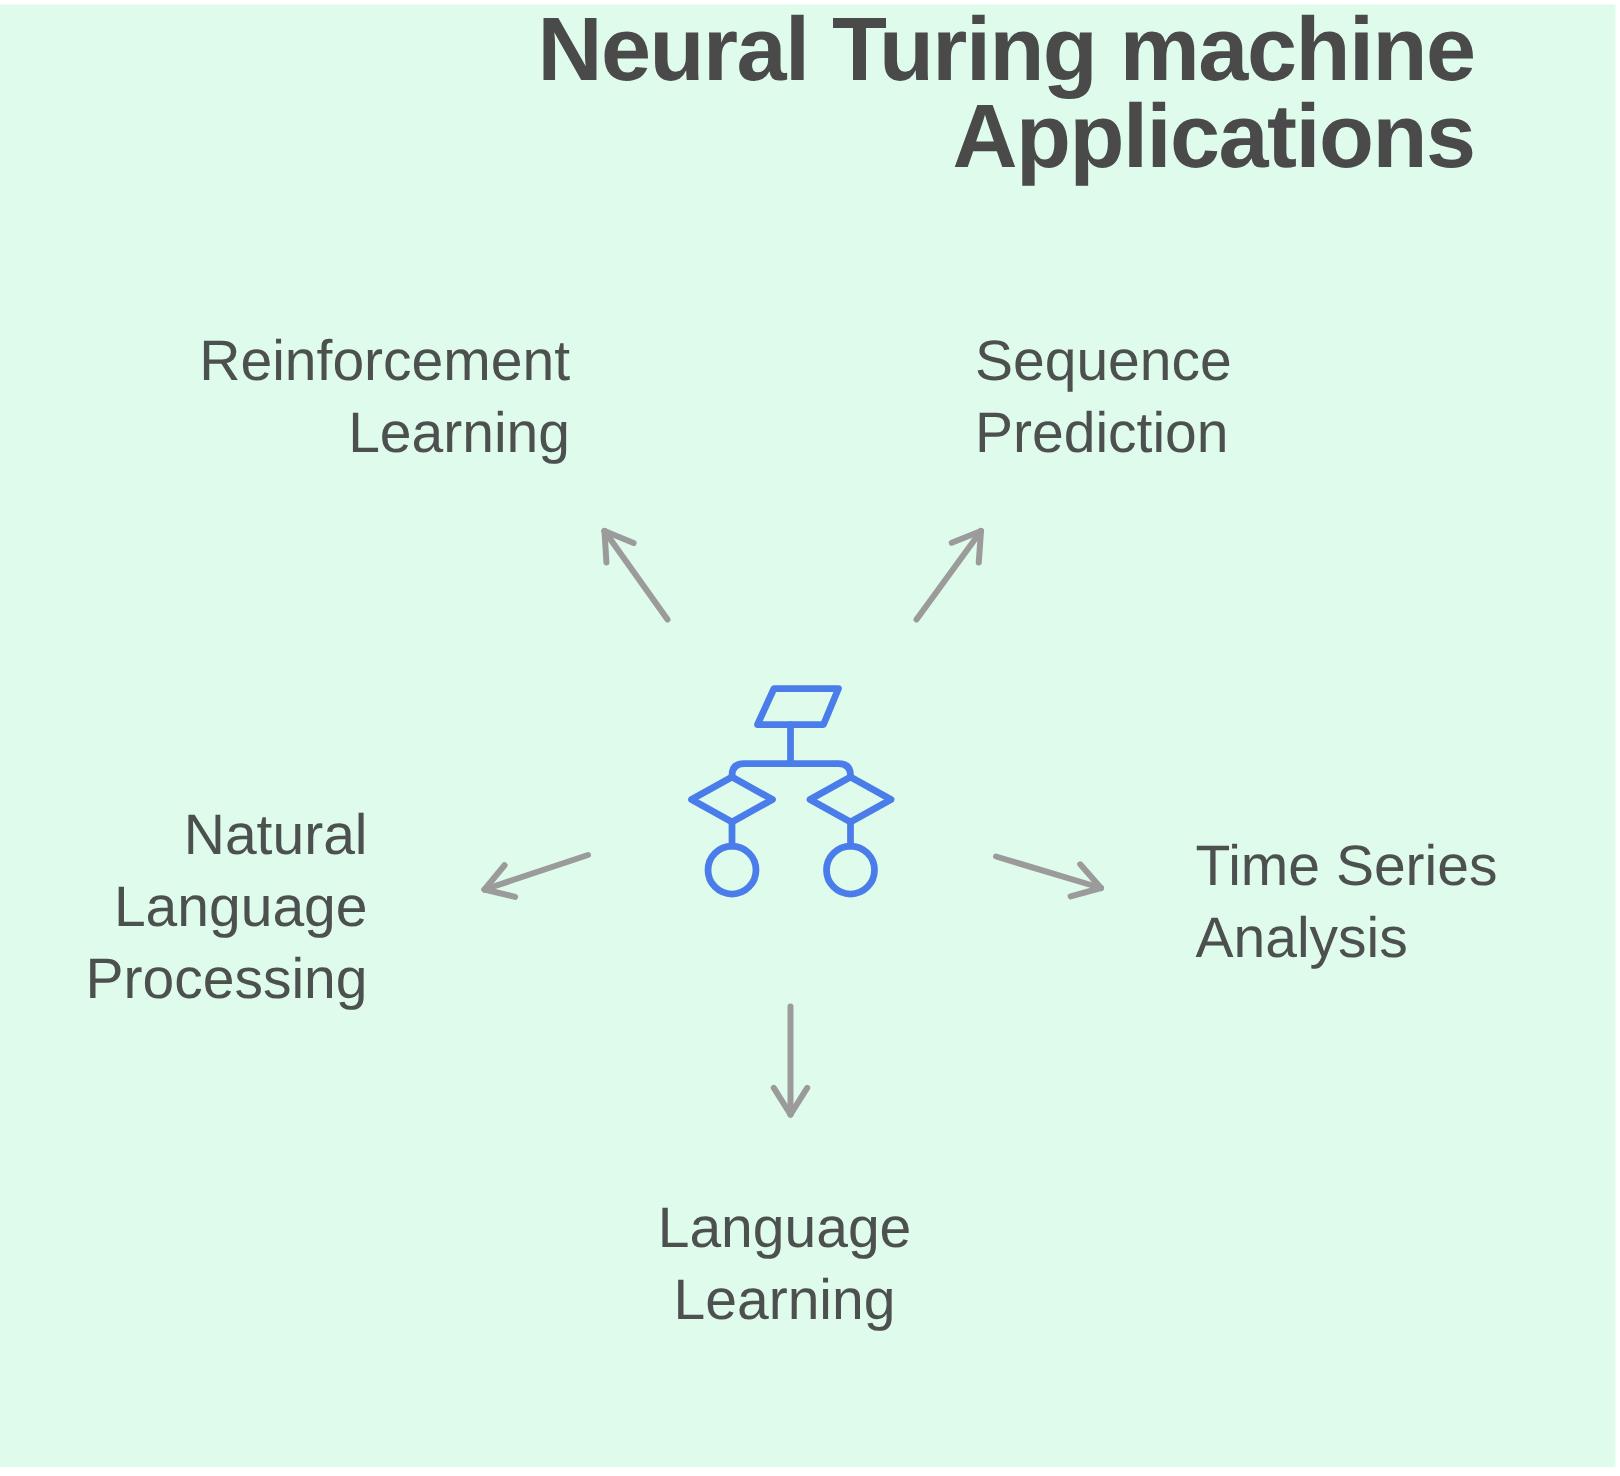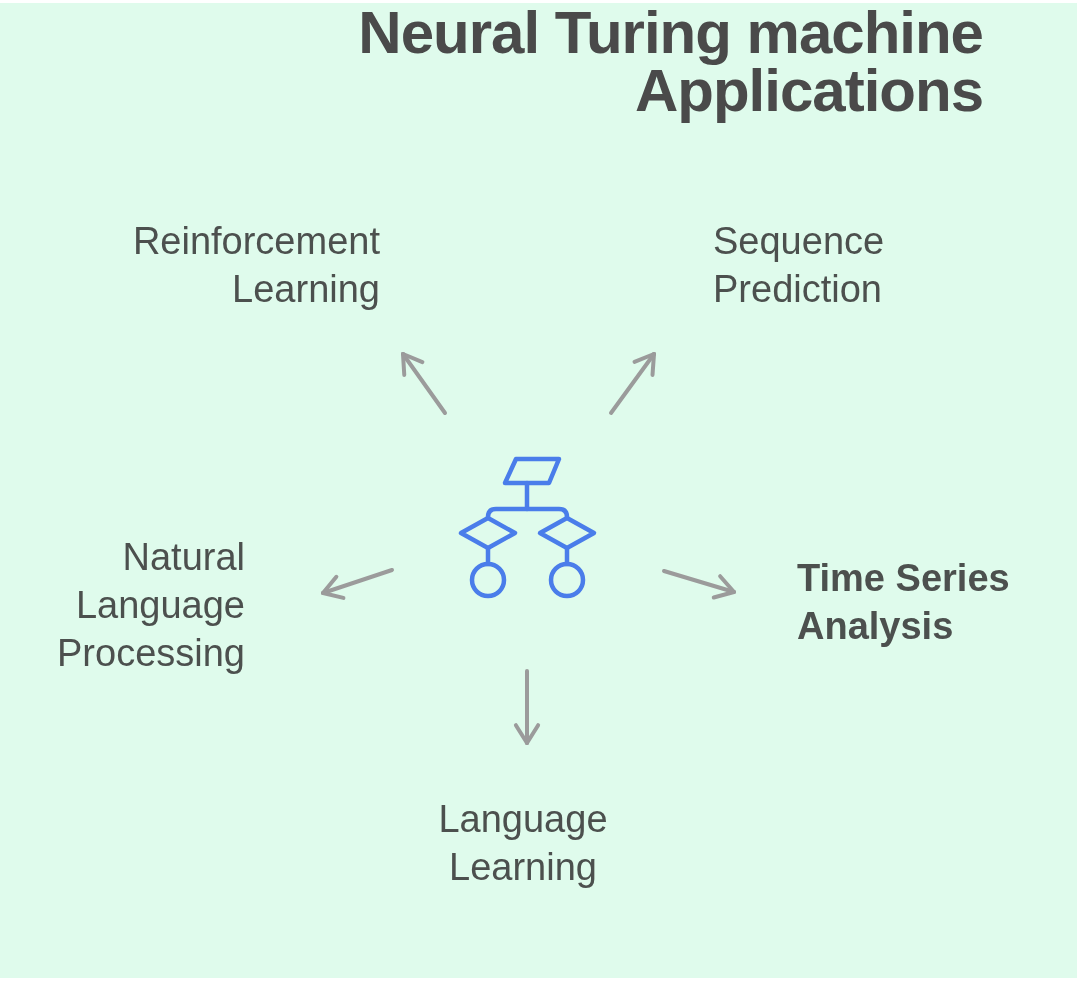--- a/index.html
+++ b/index.html
@@ -35,23 +35,23 @@
     white-space: pre-line;
   }
   .node {
     position: absolute;
     font-size: 38px;
     line-height: 48px;
     color: var(--label-text);
     white-space: pre-line;
   }
   .node-reinforcement { left: 100px; top: 217px; width: 280px; text-align: right; }
-  .node-sequence      { left: 713px; top: 217px; width: 300px; text-align: left; }
+  .node-sequence      { left: 650px; top: 217px; width: 300px; text-align: left; }
   .node-nlp           { left: 5px;  top: 533px; width: 240px; text-align: right; }
-  .node-time          { left: 797px; top: 554px; width: 260px; text-align: left; font-weight: bold; }
+  .node-time          { left: 797px; top: 554px; width: 260px; text-align: left; }
   .node-algorithm     { left: 393px; top: 795px; width: 260px; text-align: center; }
   .overlay {
     position: absolute; left: 0; top: 0;
     width: 1080px; height: 984px;
     pointer-events: none;
   }
   .flowchart-stroke {
     stroke: var(--accent);
     stroke-width: 4.5;
     fill: none;

